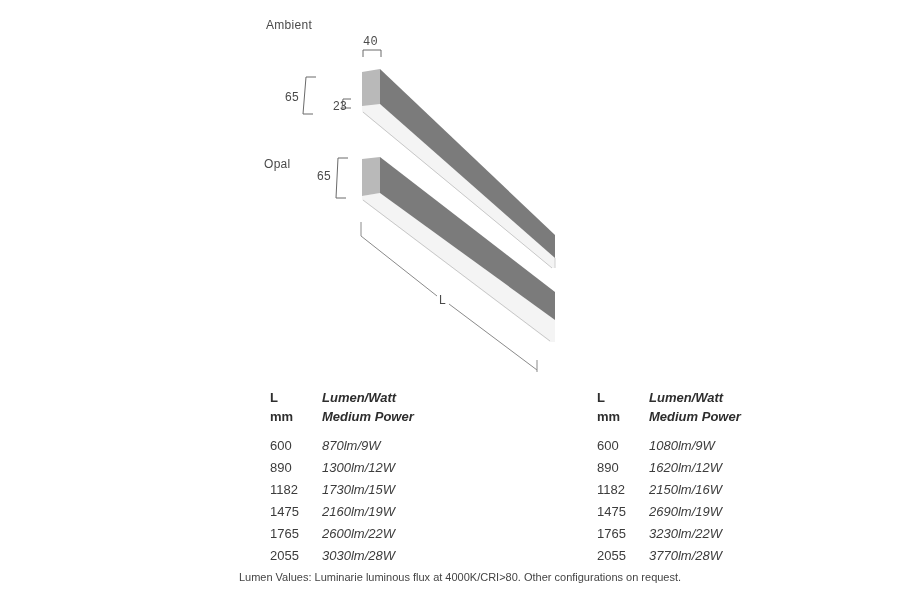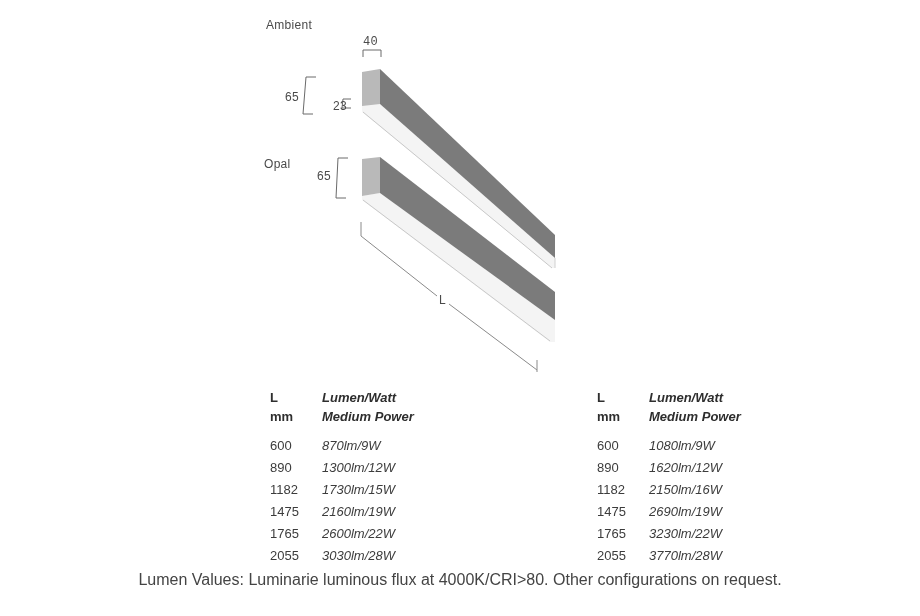--- a/index.html
+++ b/index.html
@@ -6,21 +6,21 @@
   body { width: 920px; height: 616px; position: relative; overflow: hidden;
          font-family: "Liberation Sans", "DejaVu Sans", sans-serif; color: #3a3a3a; }
   .drawing { position: absolute; left: 0; top: 0; width: 920px; height: 380px; }
   .lbl { position: absolute; font-size: 12px; color: #4a4a4a; letter-spacing: 0.3px; white-space: nowrap; }
   .table { position: absolute; font-size: 13px; color: #3c3c3c; }
   .thead { font-weight: bold; color: #2e2e2e; line-height: 19px; }
   .row { position: absolute; white-space: nowrap; }
   .col-l { position: absolute; left: 0; }
   .col-v { position: absolute; left: 52px; font-style: italic; }
   .trow { position: absolute; line-height: 16px; white-space: nowrap; }
-  .footnote { position: absolute; left: 0; width: 920px; top: 571px; text-align: center; font-size: 16px; color: #444; }
+  .footnote { position: absolute; left: 0; width: 920px; top: 571px; text-align: center; font-size: 11px; color: #444; }
 </style>
 </head>
 <body>
 
 <svg class="drawing" viewBox="0 0 920 380" width="920" height="380">
 
   <g>
 
     <polygon points="362,104 380,104 555,252 555,268 552,268 362,112" fill="#f4f4f4"></polygon>
     <line x1="363" y1="112" x2="552" y2="268" stroke="#c8c8c8" stroke-width="1"></line>

